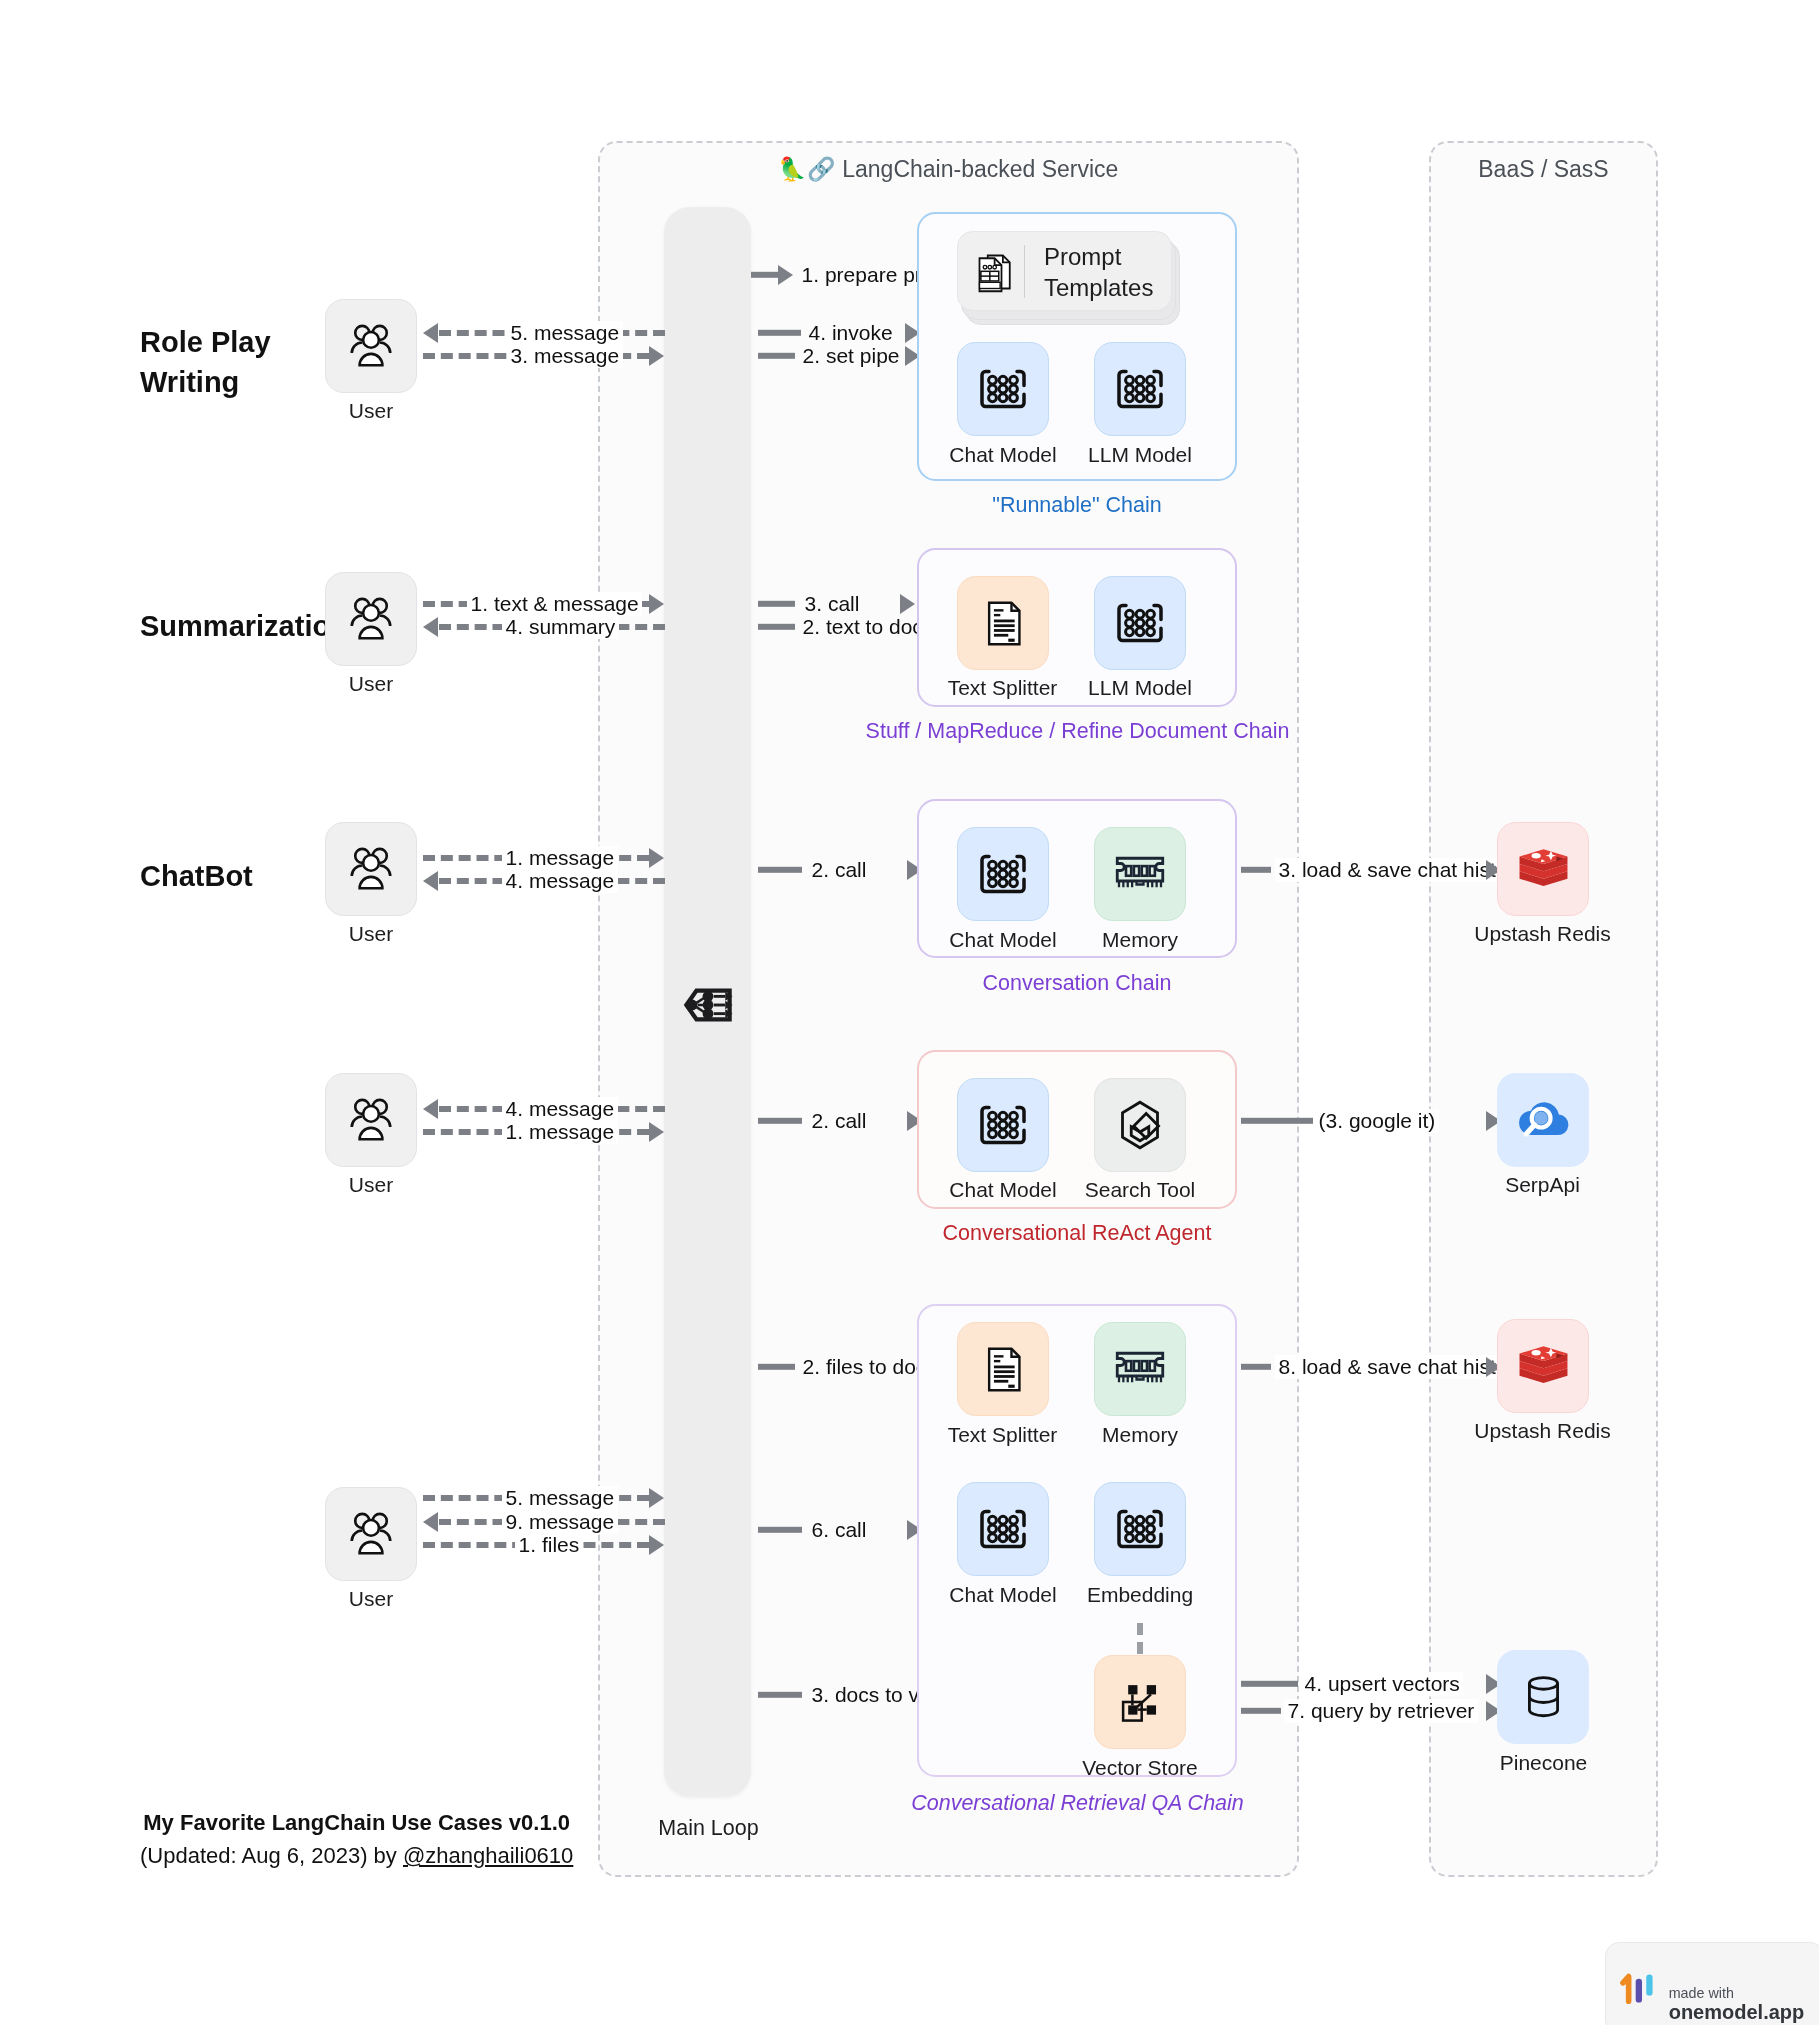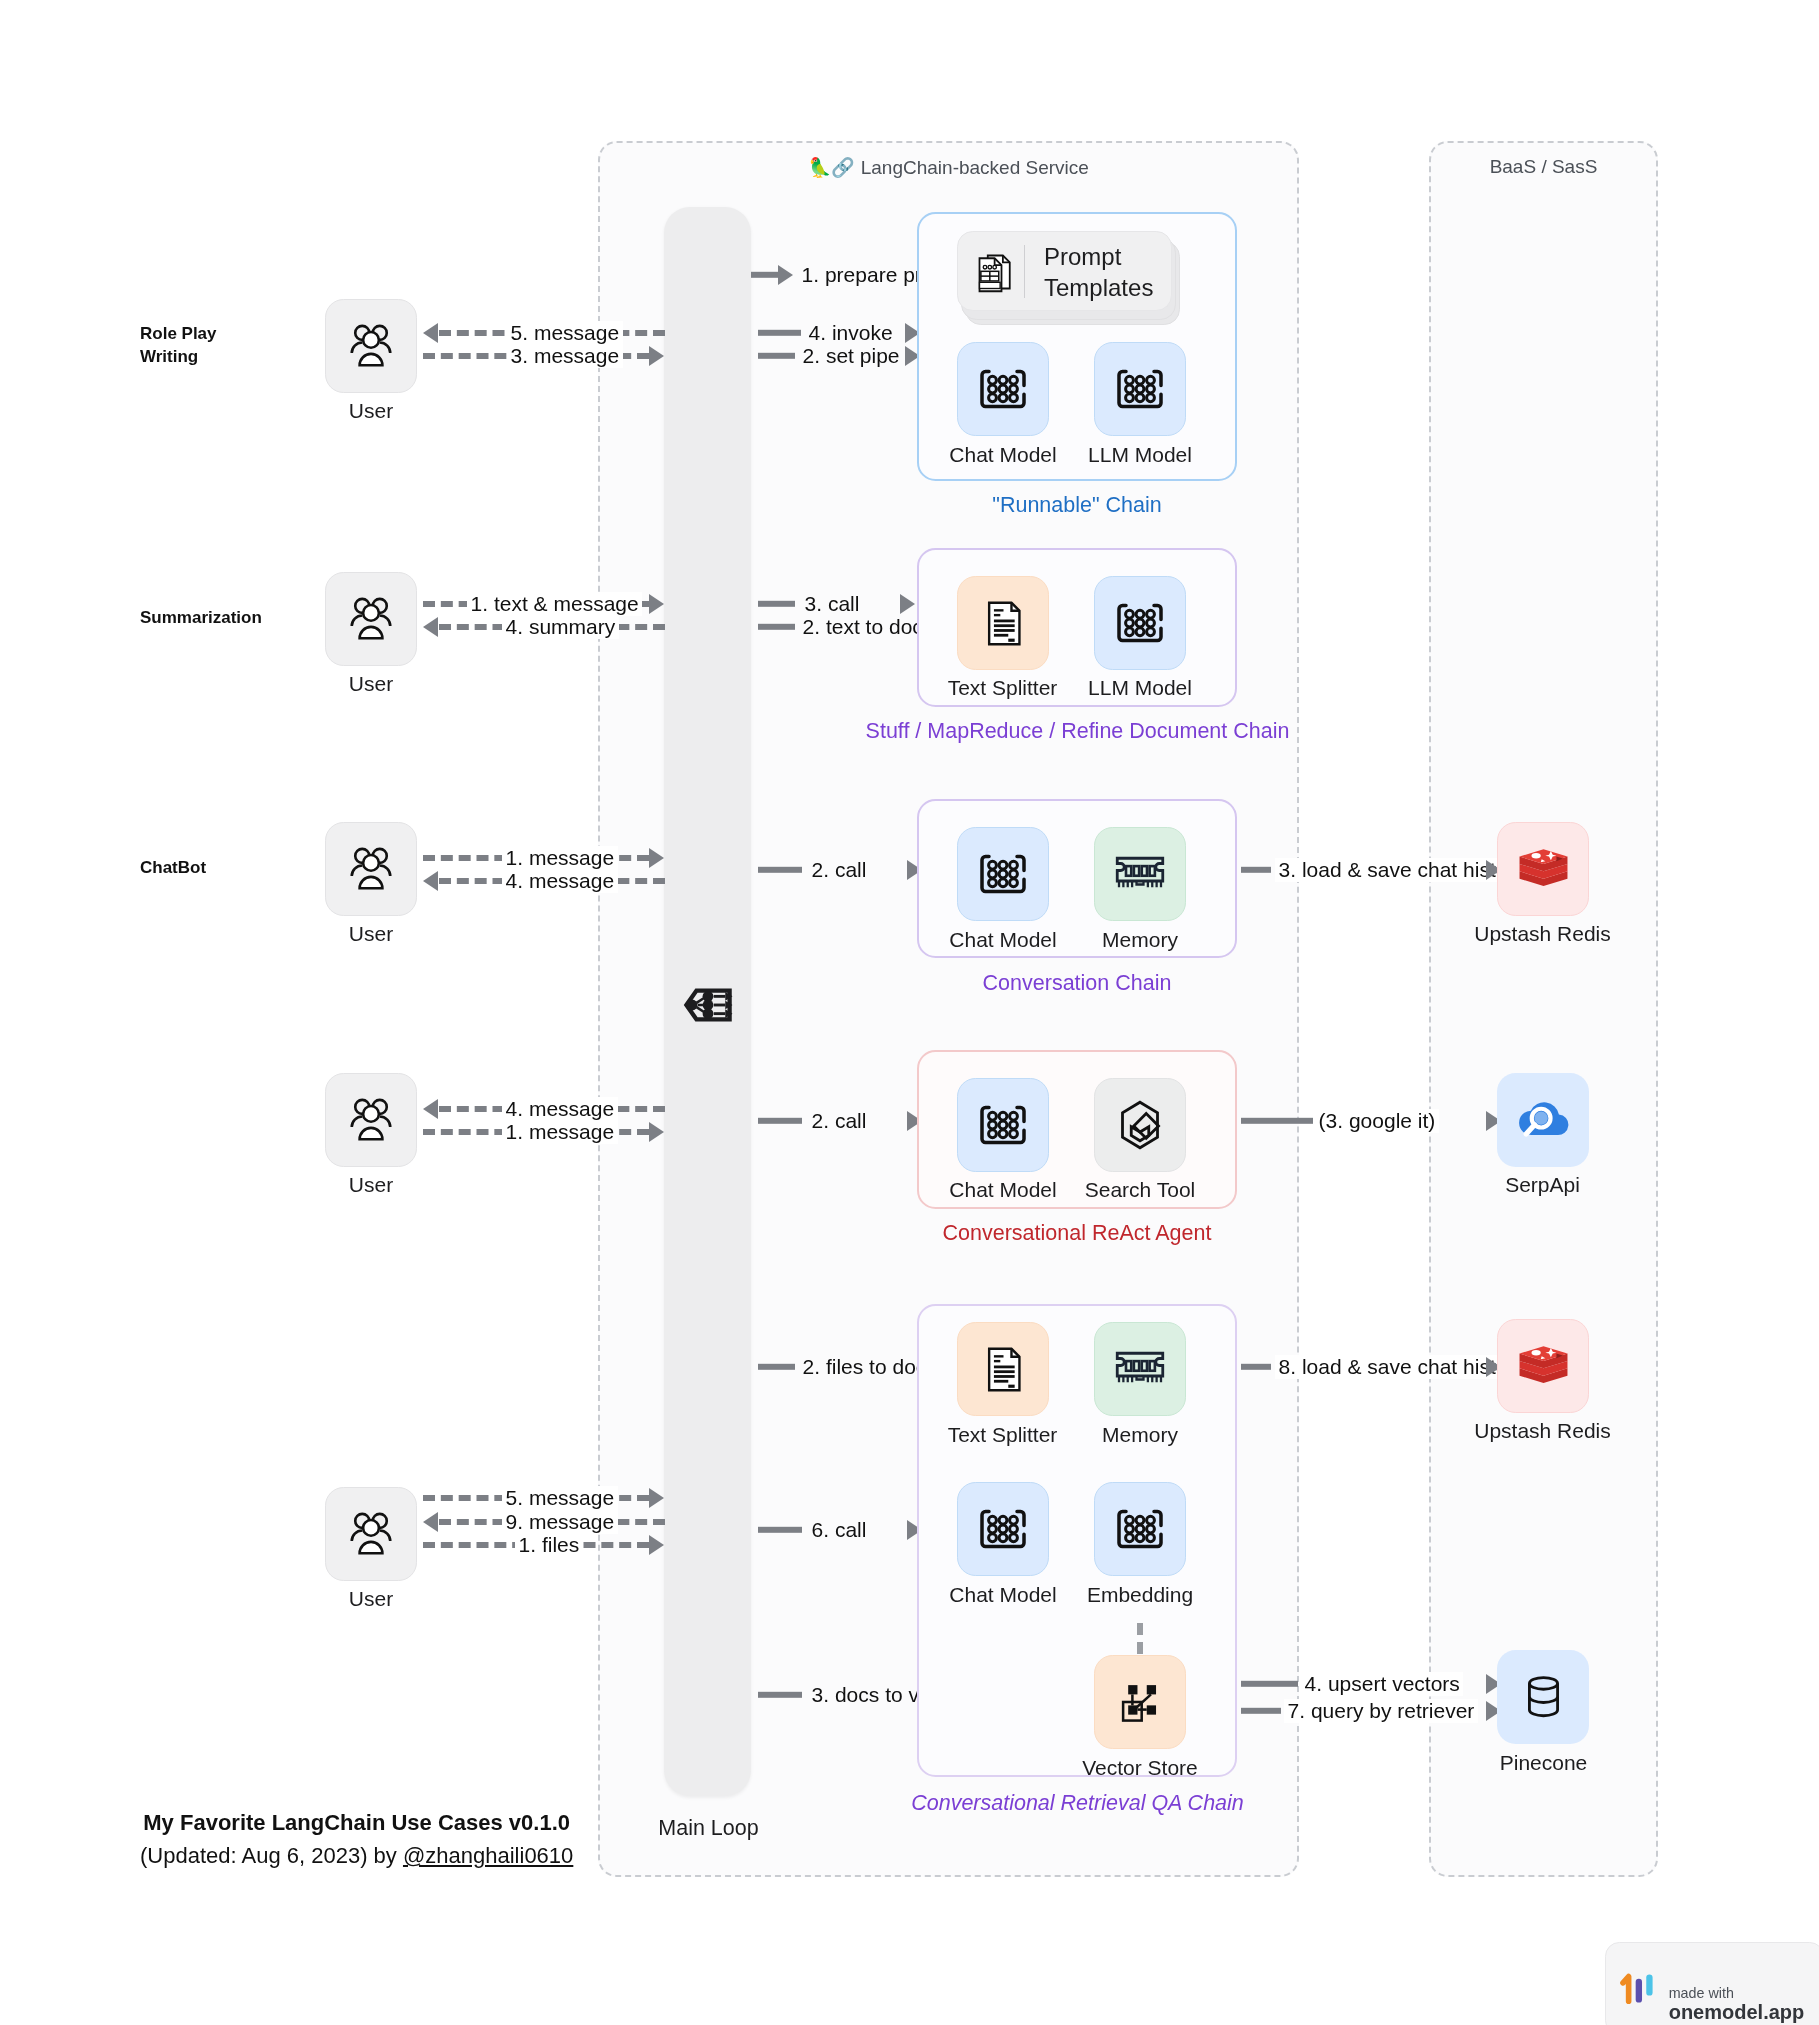--- a/index.html
+++ b/index.html
@@ -13,21 +13,21 @@
 
   
   .lane {
     position: absolute;
     border: 2.1px dashed #c9ccd1;
     border-radius: 18.6px;
     background: #fbfbfc;
   }
   .lane-title {
     position: absolute;
-    font-size: 19px;
+    font-size: 23px;
     color: #4b5057;
     white-space: nowrap;
     text-align: center;
   }
 
   
   .mainloop-bar {
     position: absolute;
     background: #ededee;
     border-radius: 26px;
@@ -60,21 +60,21 @@
   .node-blue { background: #dbeafe; border: 1.4px solid #bfdbf7; }
   .node-blue-soft { background: #dbeafe; }
   .node-orange { background: #fde6d2; border: 1.4px solid #fbdcc2; }
   .node-green { background: #dcf0e3; border: 1.4px solid #c9e7d4; }
   .node-grey { background: #eceded; border: 1.4px solid #e2e3e4; }
   .node-red { background: #fde8e8; border: 1.4px solid #fbd5d5; }
 
   
   .row-caption {
     position: absolute;
-    font-size: 17px;
+    font-size: 29px;
     font-weight: bold;
     color: #111;
     line-height: 1.38;
     white-space: pre-line;
   }
 
   
   .chain-box {
     position: absolute;
     border-radius: 18.6px;

